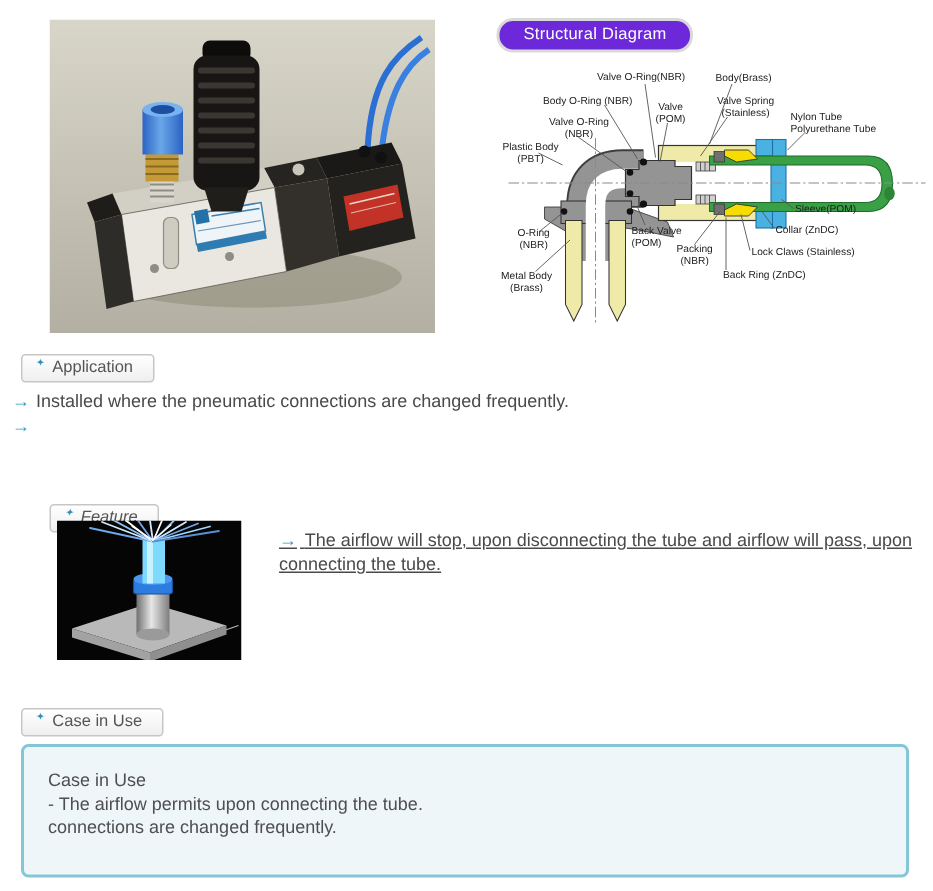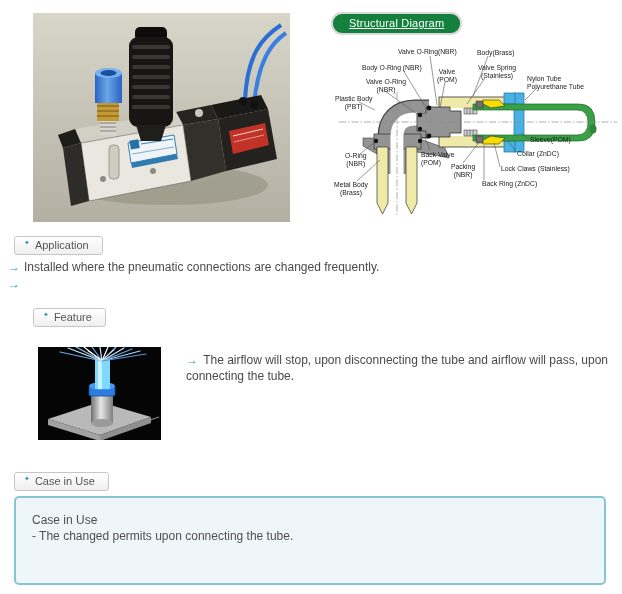--- a/index.html
+++ b/index.html
@@ -7,23 +7,23 @@
     width:622px;height:594px;position:relative;overflow:hidden;
     background:#ffffff;
     font-family:"Liberation Sans", sans-serif;
     color:#4a4a4a;
   }
   
   .photo{position:absolute;left:33px;top:13px;width:257px;height:209px;}
   
   .badge{
     position:absolute;left:331px;top:12px;
-    background:#15803d;color:#ffffff;font-size:11px;
+    background:#6d28d9;color:#ffffff;font-size:11px;
     padding:3px 16px 4px;border-radius:11px;border:2px solid #d9d9d9;
-    letter-spacing:0.2px;white-space:nowrap;text-decoration:underline;
+    letter-spacing:0.2px;white-space:nowrap;
   }
   .diagram{position:absolute;left:333px;top:42px;width:289px;height:178px;}
   .diagram svg{position:absolute;left:0;top:0;}
   .dlabel{
     position:absolute;font-size:6.8px;line-height:1.12;color:#1c1c1c;
     white-space:pre-line;text-align:center;
   }
   .dlabel.la{text-align:left;}
   
   .section-btn{
@@ -35,21 +35,21 @@
   }
   .diamond{font-size:7px;color:#2f8fb5;line-height:1;}
   
   .bullets{position:absolute;left:8px;top:260px;font-size:12px;color:#4a4a4a;}
   .bullet{display:flex;gap:4px;line-height:1.2;margin-bottom:3px;}
   .arrow{color:#2f9db8;flex:0 0 auto;}
   
   .feature-img{position:absolute;left:38px;top:347px;width:123px;height:93px;}
   .feature-text{
     position:absolute;left:186px;top:353px;width:436px;
-    font-size:12px;line-height:1.32;color:#4a4a4a;
+    font-size:12px;line-height:1.32;color:#4a4a4a;text-decoration:underline;
   }
   .feature-text .arrow{margin-right:2px;}
   
   .case-box{
     position:absolute;left:14px;top:496px;width:588px;height:85px;
     border:2px solid #85c6d6;border-radius:5px;background:#eef6fa;
     padding:0;
   }
   .case-box .inner{padding:15px 0 0 16px;font-size:12px;line-height:1.3;color:#4f4f4f;}
 </style>
@@ -238,21 +238,21 @@
 <div class="bullets">
   <div class="bullet">
     <span class="arrow">→</span>
     <span>Installed where the pneumatic connections are changed frequently.</span>
   </div>
   <div class="bullet">
     <span class="arrow">→</span>
   </div>
 </div>
 
-<div class="section-btn" style="left:33px;top:308px;">
+<div class="section-btn" style="left:33px;top:336px;font-style:italic;">
   <span class="diamond">✦</span>
   <span>Feature</span>
 </div>
 <div class="feature-img">
   <svg width="123" height="93" viewBox="0 0 123 93">
     <defs>
       <linearGradient id="metal2" x1="0" y1="0" x2="1" y2="0">
         <stop offset="0" stop-color="#6f6f6f"></stop>
           <stop offset="0.45" stop-color="#e7e7e7"></stop>
           <stop offset="1" stop-color="#7d7d7d"></stop>
@@ -292,15 +292,16 @@
   <span>The airflow will stop, upon disconnecting the tube and airflow will pass, upon connecting the tube.</span>
 </div>
 
 <div class="section-btn" style="left:14px;top:472px;">
   <span class="diamond">✦</span>
   <span>Case in Use</span>
 </div>
 <div class="case-box">
   <div class="inner">
     <div>Case in Use</div>
-    <div>- The changed permits upon connecting the tube.</div>
+    <div>- The airflow permits upon connecting the tube.</div>
+    <div>connections are changed frequently.</div>
   </div>
 </div>
 
 </body></html>

